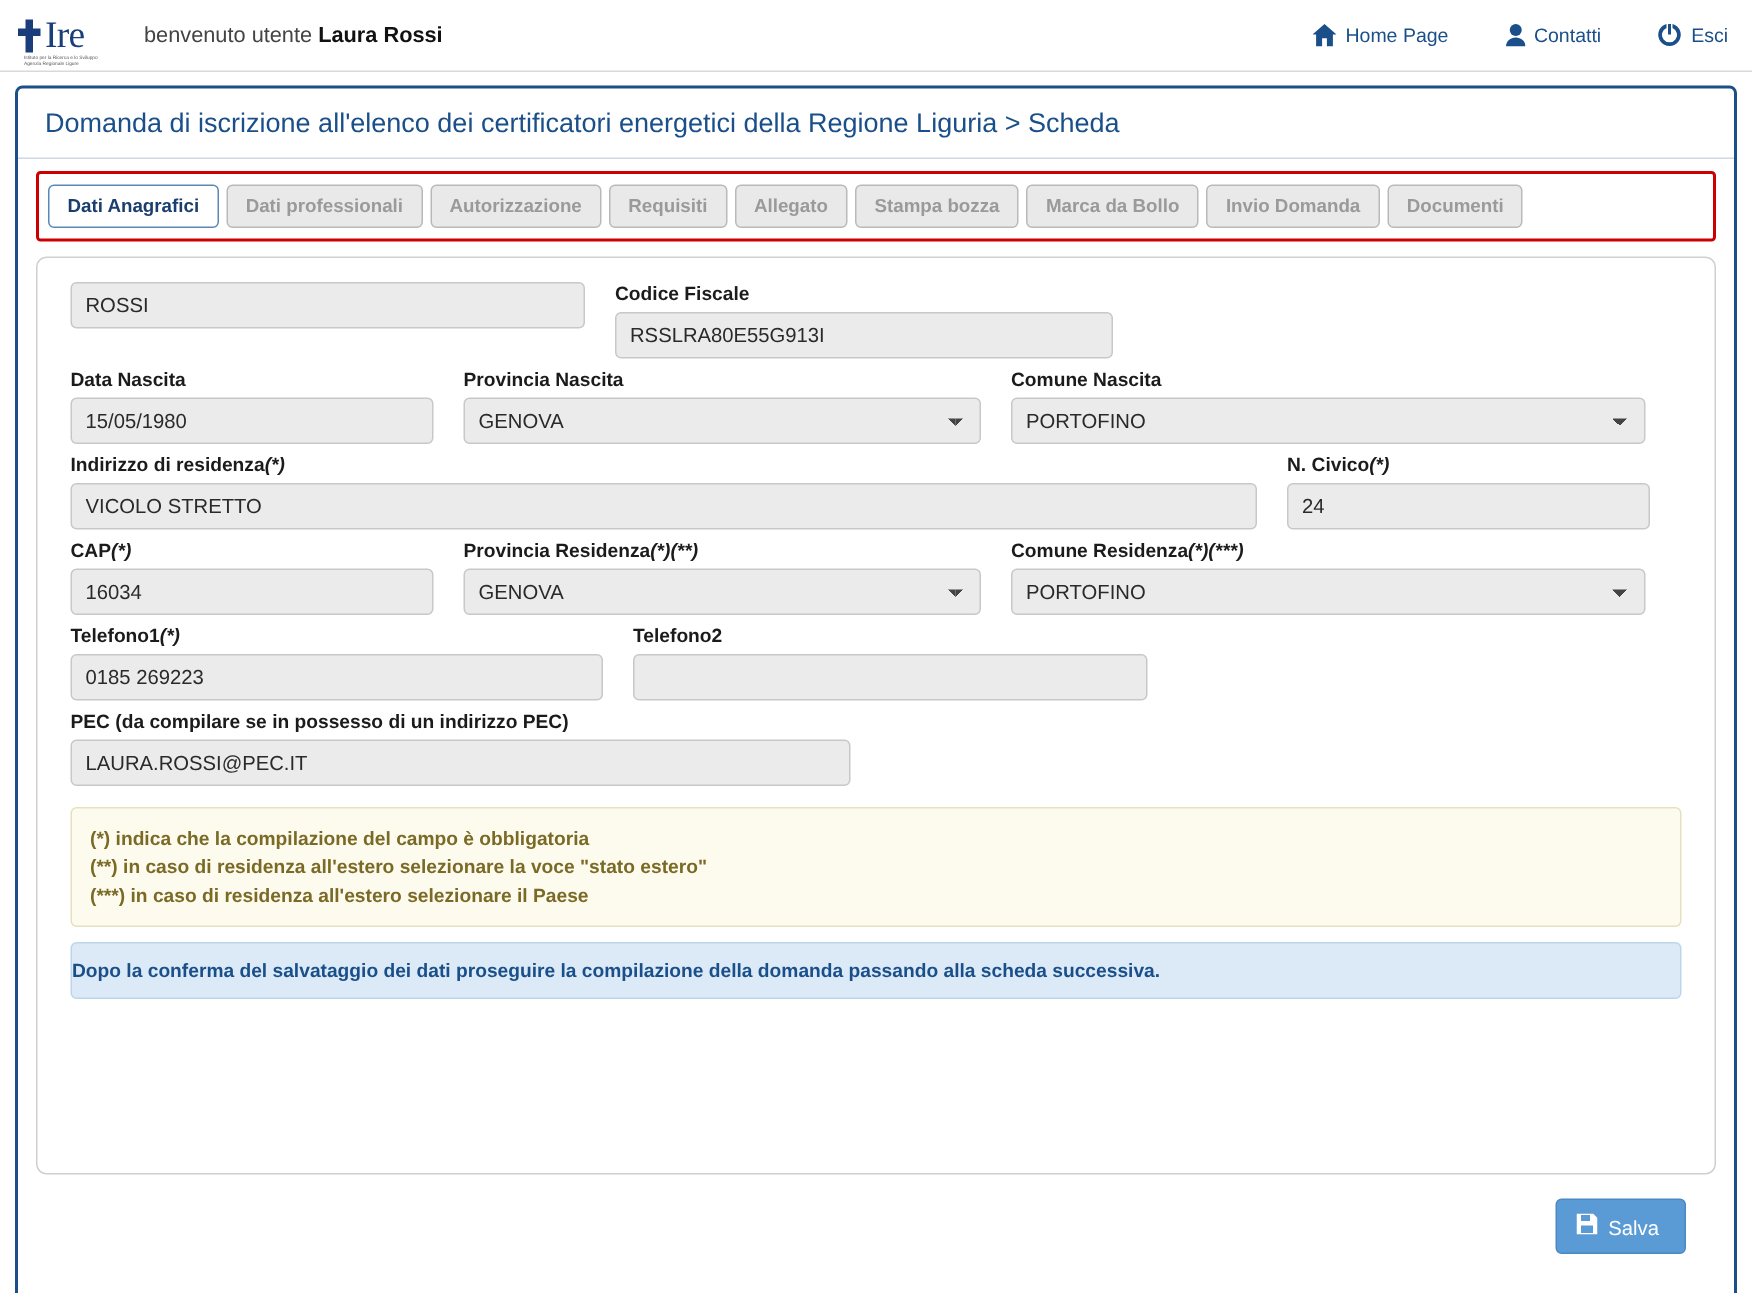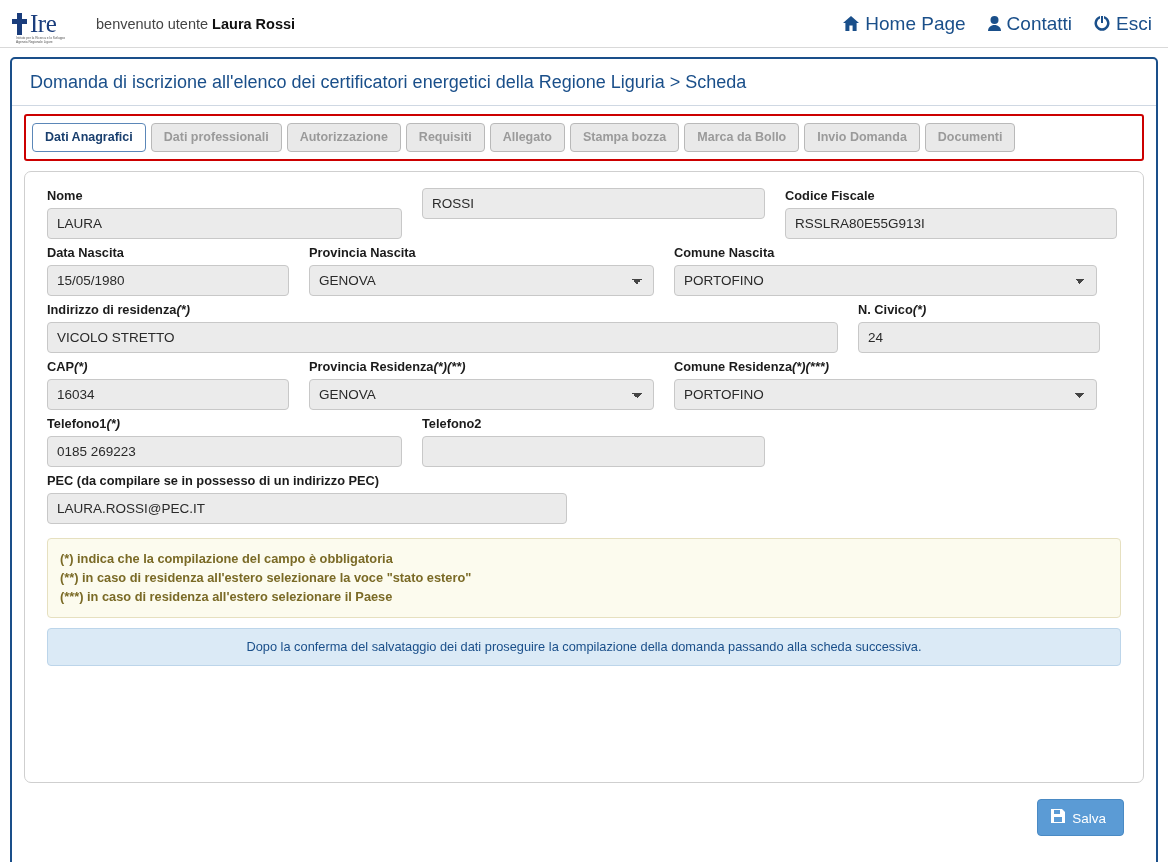--- a/index.html
+++ b/index.html
@@ -50,22 +50,22 @@
     width: 60px;
   }
   .welcome {
     margin-left: 22px;
     font-size: 14.5px;
     color: #444;
   }
   .welcome b { color: #111; }
   .topnav {
     margin-left: auto;
-    display: flex; align-items: center; gap: 22px;
-    font-size: 19px;
+    display: flex; align-items: center; gap: 38px;
+    font-size: 13px;
   }
   .topnav a {
     color: #1a4f8a; text-decoration: none;
     display: flex; align-items: center; gap: 6px;
   }
   .topnav svg { display: block; }
 
   
   .panel {
     margin: 9px 10px 0 10px;
@@ -188,25 +188,24 @@
     color: #7a6a26;
     font-size: 12.8px;
     font-weight: bold;
     line-height: 19px;
   }
   .info {
     margin: 10px 10px 0 10px;
     background: #dbeaf6;
     border: 1px solid #bcd5ea;
     border-radius: 4px;
-    padding: 10px 12px 11px 12px;
+    padding: 10px 12px 11px 0;
     color: #1a4f8a;
     font-size: 12.8px;
-    font-weight: normal;
-    text-align: center;
+    font-weight: bold;
   }
 
   .footer {
     display: flex; justify-content: flex-end;
     padding: 16px 32px 0 0;
   }
   .btn-save {
     background: #5b9bd5;
     border: 1px solid #4a8ac4;
     border-radius: 4px;
@@ -277,24 +276,20 @@
     <div class="tab">Allegato</div>
     <div class="tab">Stampa bozza</div>
     <div class="tab">Marca da Bollo</div>
     <div class="tab">Invio Domanda</div>
     <div class="tab">Documenti</div>
   </div>
 
   <div class="card">
 
     <div class="row">
-      <div class="field w-nome">
-        <label>Nome</label>
-        <input class="inp" value="LAURA" style="">
-      </div>
       <div class="field w-cognome">
         <input class="inp" value="ROSSI" style="">
       </div>
       <div class="field w-cf">
         <label>Codice Fiscale</label>
         <input class="inp" value="RSSLRA80E55G913I" style="">
       </div>
     </div>
 
     <div class="row">

